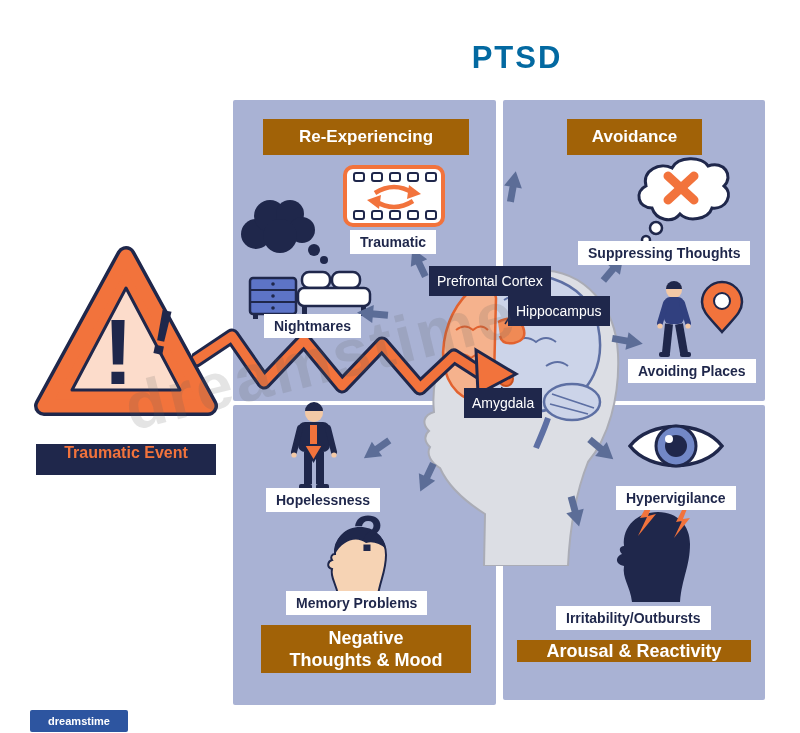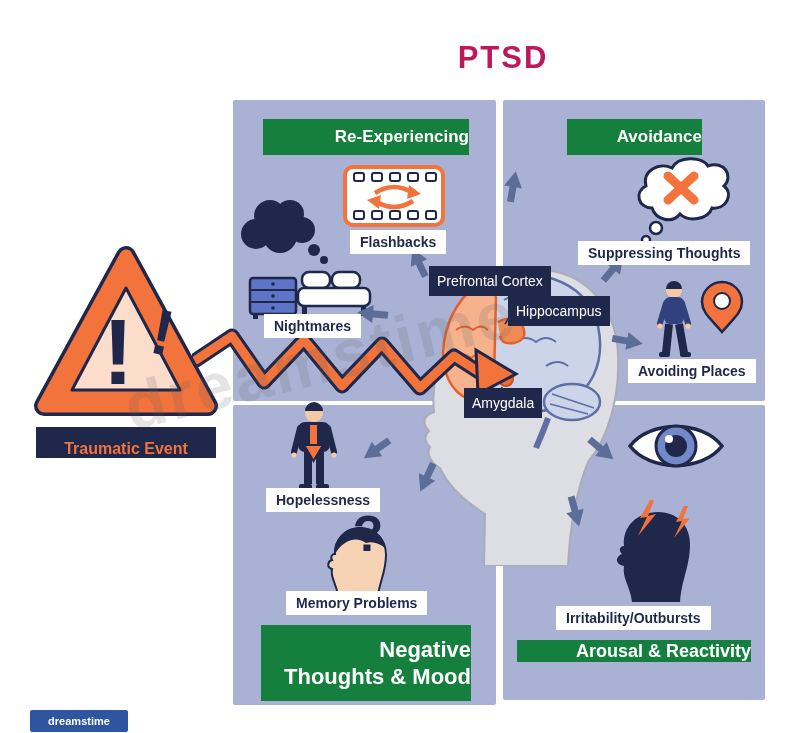--- a/index.html
+++ b/index.html
@@ -1,30 +1,30 @@
 <!DOCTYPE html>
 <html><head>
 <meta charset="utf-8">
 <style>
   html,body{margin:0;padding:0}
   body{font-family:"Liberation Sans",sans-serif;background:#fff}
   .canvas{position:relative;width:800px;height:733px;background:#fff;overflow:hidden}
   .abs{position:absolute}
   .panel{position:absolute;background:#a9b2d4;border-radius:2px}
-  .title{position:absolute;left:237px;top:40px;width:532px;text-align:center;
-         font-size:31px;font-weight:bold;letter-spacing:2px;color:#be185d}
-  .hdr{position:absolute;background:#15803d;color:#fff;font-weight:bold;font-size:17px;
-       display:flex;flex-direction:column;align-items:flex-end;justify-content:center;
+  .title{position:absolute;left:251px;top:40px;width:532px;text-align:center;
+         font-size:31px;font-weight:bold;letter-spacing:2px;color:#0369a1}
+  .hdr{position:absolute;background:#a16207;color:#fff;font-weight:bold;font-size:17px;
+       display:flex;flex-direction:column;align-items:center;justify-content:center;
        text-align:center;line-height:1.25}
   .lbl{position:absolute;background:#fff;color:#1f274b;font-weight:600;font-size:14px;
        padding:4px 10px;white-space:nowrap;z-index:12}
   .blbl{position:absolute;background:#1f274b;color:#fff;font-size:14px;padding:7px 8px;
         white-space:nowrap;z-index:14}
-  .trauma{position:absolute;left:36px;top:427px;width:180px;height:31px;background:#1f274b;
-          color:#f2733c;font-weight:bold;font-size:16px;display:flex;align-items:flex-end;
+  .trauma{position:absolute;left:36px;top:444px;width:180px;height:31px;background:#1f274b;
+          color:#f2733c;font-weight:bold;font-size:16px;display:flex;align-items:flex-start;
           justify-content:center;z-index:10}
   .arrow{position:absolute;width:34px;height:22px;z-index:8}
   .wm{position:absolute;left:120px;top:322px;font-size:66px;font-weight:bold;letter-spacing:3px;
       color:rgba(95,95,95,0.17);transform:rotate(-14deg);z-index:60;pointer-events:none}
   .wmbar{position:absolute;left:30px;top:710px;width:98px;height:22px;background:#2d55a0;
          color:#fff;font-size:11px;font-weight:bold;display:flex;align-items:center;
          justify-content:center;z-index:5;border-radius:2px}
   svg{display:block}
 </style>
 </head>
@@ -38,21 +38,21 @@
   <div class="panel" style="left:503px;top:405px;width:262px;height:295px"></div>
 
   <div class="title">PTSD</div>
 
   <div class="hdr" style="left:263px;top:119px;width:206px;height:36px">
     <span>Re-Experiencing</span>
   </div>
   <div class="hdr" style="left:567px;top:119px;width:135px;height:36px">
     <span>Avoidance</span>
   </div>
-  <div class="hdr" style="left:261px;top:625px;width:210px;height:76px;font-size:22px">
+  <div class="hdr" style="left:261px;top:625px;width:210px;height:48px;font-size:18px">
     <span>Negative</span>
     <span>Thoughts &amp; Mood</span>
   </div>
   <div class="hdr" style="left:517px;top:640px;width:234px;height:22px;font-size:18px">
     <span>Arousal &amp; Reactivity</span>
   </div>
 
   <svg class="abs" style="left:343px;top:165px;z-index:6" width="102" height="62" viewBox="0 0 102 62">
     <rect x="2" y="2" width="98" height="58" rx="8" fill="#fff" stroke="#f2733c" stroke-width="4"></rect>
     <g fill="#fff" stroke="#1f274b" stroke-width="2">
@@ -248,26 +248,27 @@
         <polygon points="17,2 33,11 17,20" fill="#5c6d97"></polygon>
       </svg>
     </div>
   <div class="arrow" style="left:496px;top:176px;transform:rotate(-80deg)">
       <svg width="34" height="22" viewBox="0 0 34 22">
         <path d="M2 11 H19" stroke="#5c6d97" stroke-width="7"></path>
         <polygon points="17,2 33,11 17,20" fill="#5c6d97"></polygon>
       </svg>
     </div>
 
-  <div class="lbl" style="left:350px;top:230px">Flashbacks</div>
+  <div class="lbl" style="left:350px;top:230px">Traumatic</div>
   <div class="lbl" style="left:264px;top:314px">Nightmares</div>
   <div class="lbl" style="left:578px;top:241px">Suppressing Thoughts</div>
   <div class="lbl" style="left:628px;top:359px">Avoiding Places</div>
   <div class="lbl" style="left:266px;top:488px">Hopelessness</div>
   <div class="lbl" style="left:286px;top:591px">Memory Problems</div>
+  <div class="lbl" style="left:616px;top:486px">Hypervigilance</div>
   <div class="lbl" style="left:556px;top:606px">Irritability/Outbursts</div>
 
   <div class="blbl" style="left:429px;top:266px">Prefrontal Cortex</div>
   <div class="blbl" style="left:508px;top:296px">Hippocampus</div>
   <div class="blbl" style="left:464px;top:388px">Amygdala</div>
 
   <div class="wmbar">
     <span>dreamstime</span>
   </div>
   <div class="wm">dreamstime</div>

